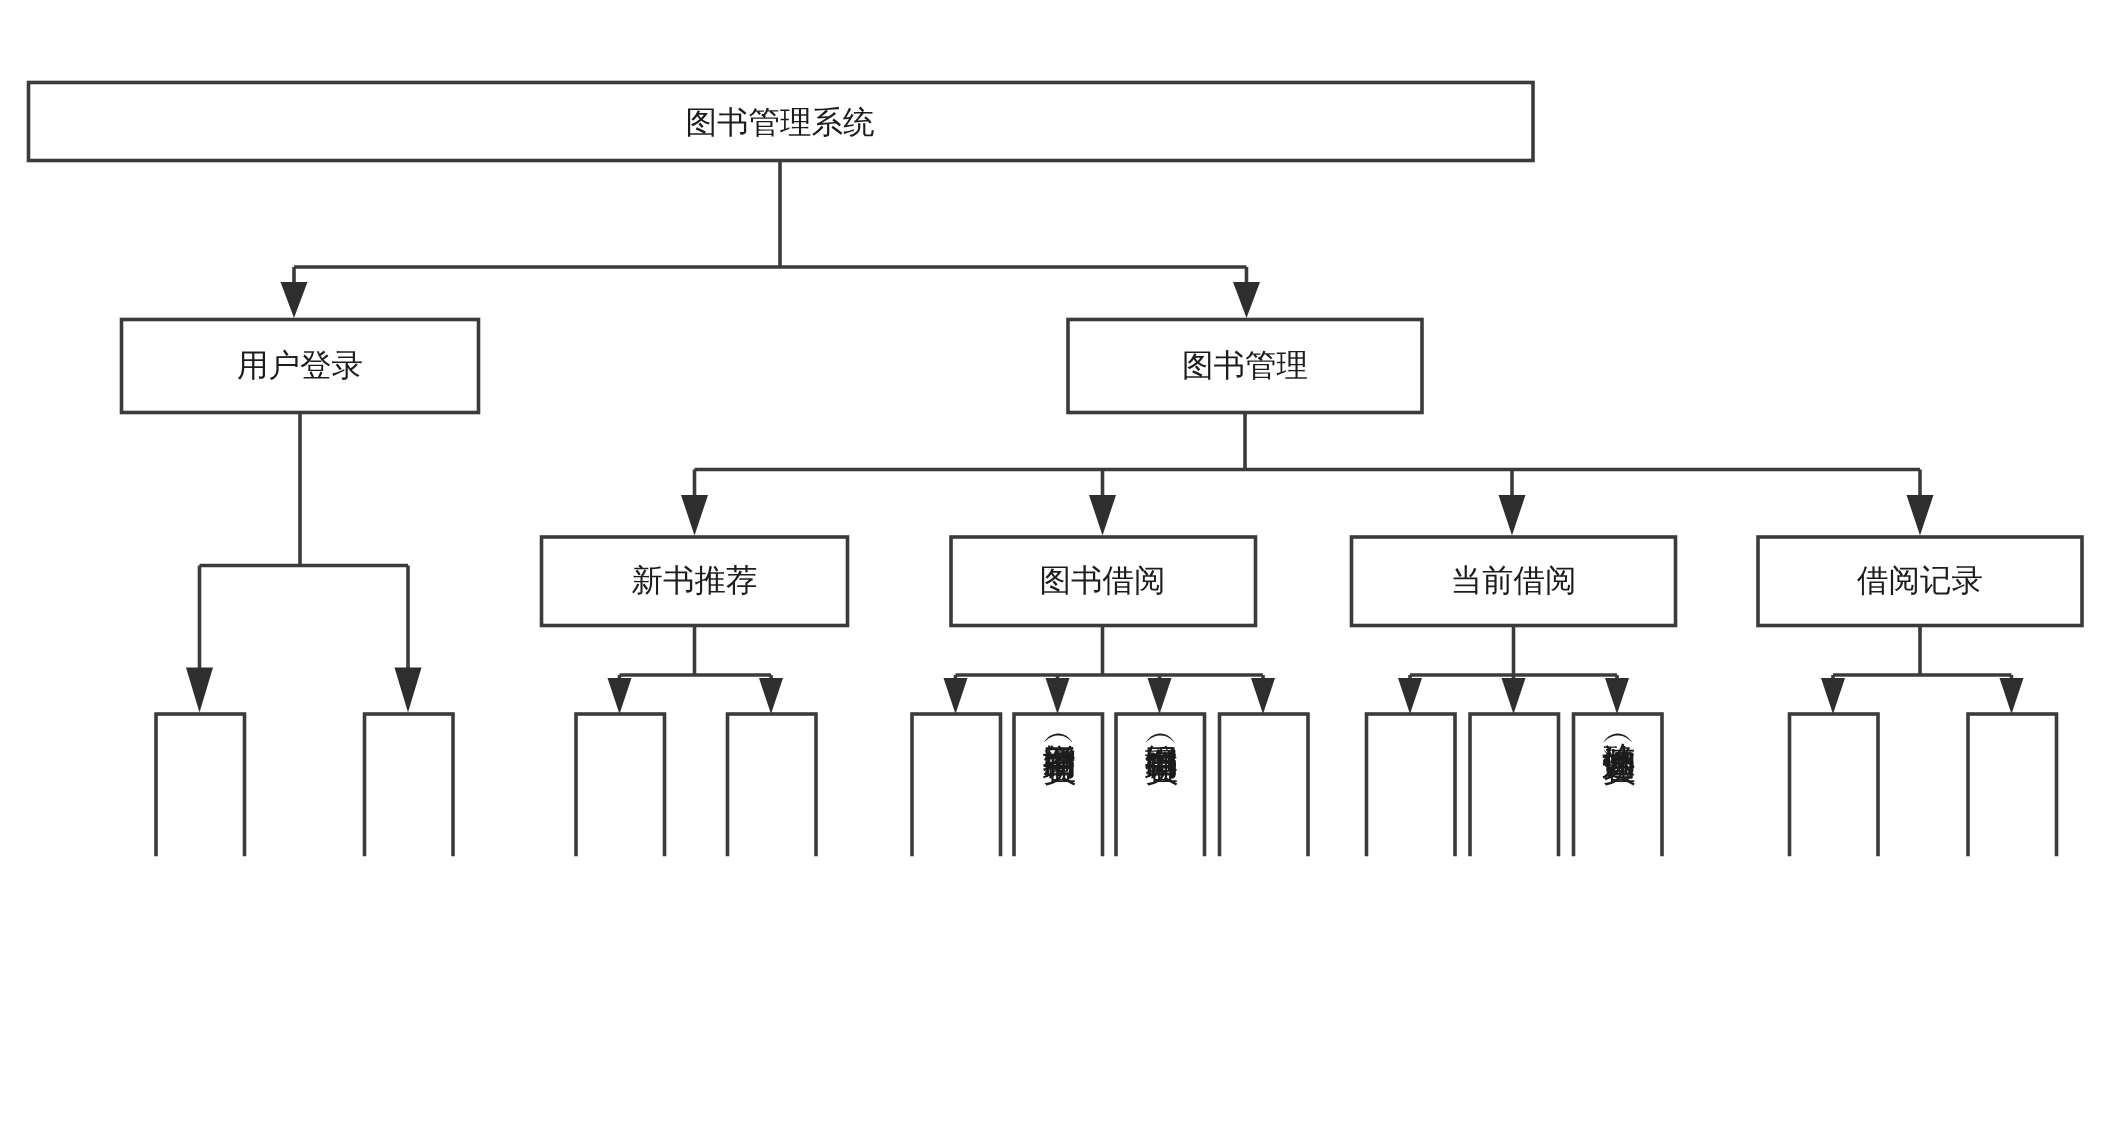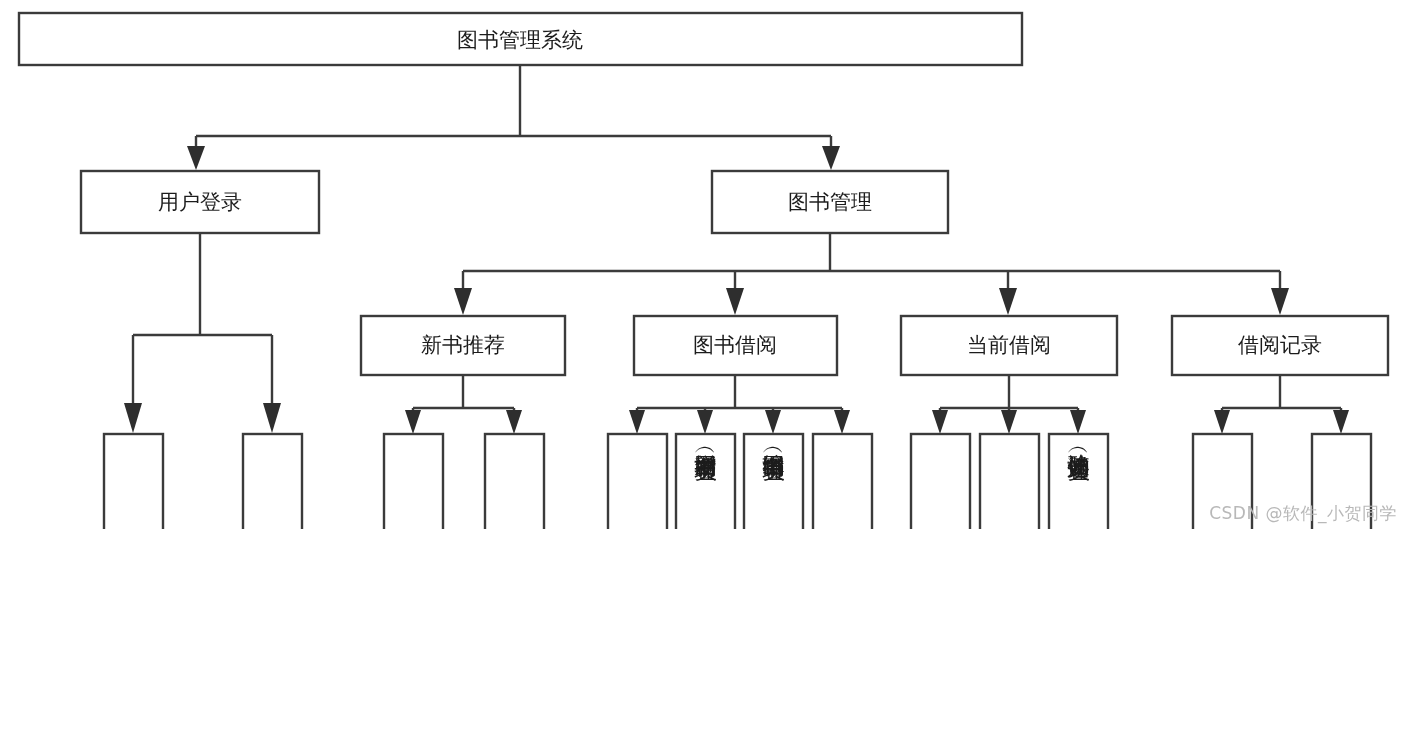--- a/index.html
+++ b/index.html
@@ -10,20 +10,21 @@
   }
   body {
     font-family: "DejaVu Sans", "Liberation Sans", sans-serif;
   }
   #diagram-root {
     position: relative;
     width: 1405px;
     height: 529px;
     background: #ffffff;
     overflow: hidden;
+    margin-top: 42px;
   }
   svg.diagram-canvas {
     position: absolute;
     left: 0;
     top: 0;
     width: 1405px;
     height: 747px;
     display: block;
   }
   .node-box {
@@ -225,15 +226,14 @@
     <span class="leaf-label">确认归还（管理员）</span>
   </div>
 
   <div class="leaf-label-wrap" style="left:1193px;top:434px;width:59px;height:300px;">
     <span class="leaf-label">新增借阅记录</span>
   </div>
   <div class="leaf-label-wrap" style="left:1312px;top:434px;width:59px;height:300px;">
     <span class="leaf-label">查询借阅记录</span>
   </div>
 
-  <div class="watermark">CSDN @软件_小贺同学</div>
 
 </div>
 
 </body></html>

